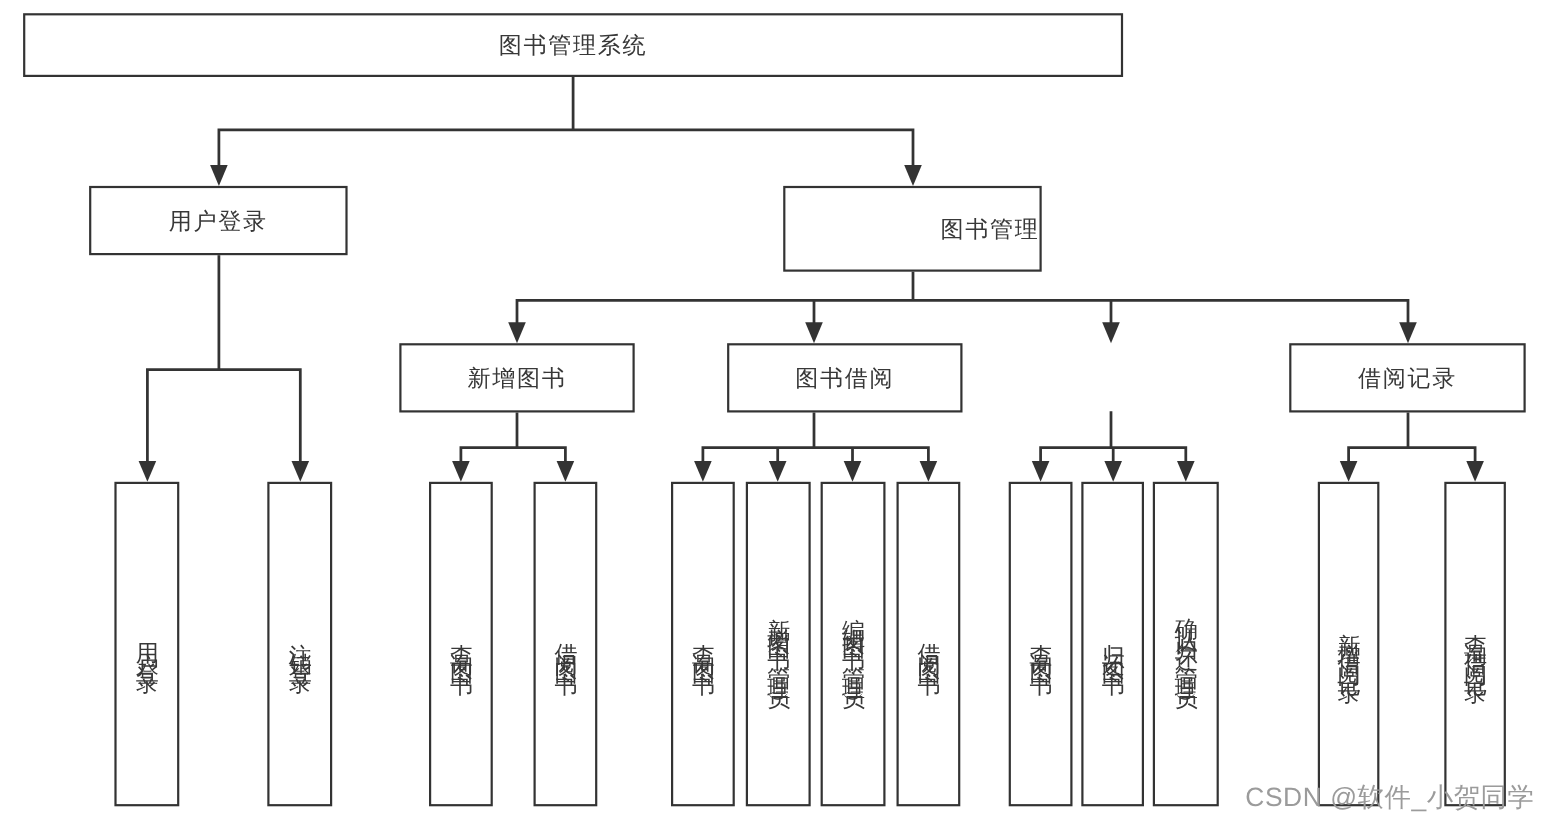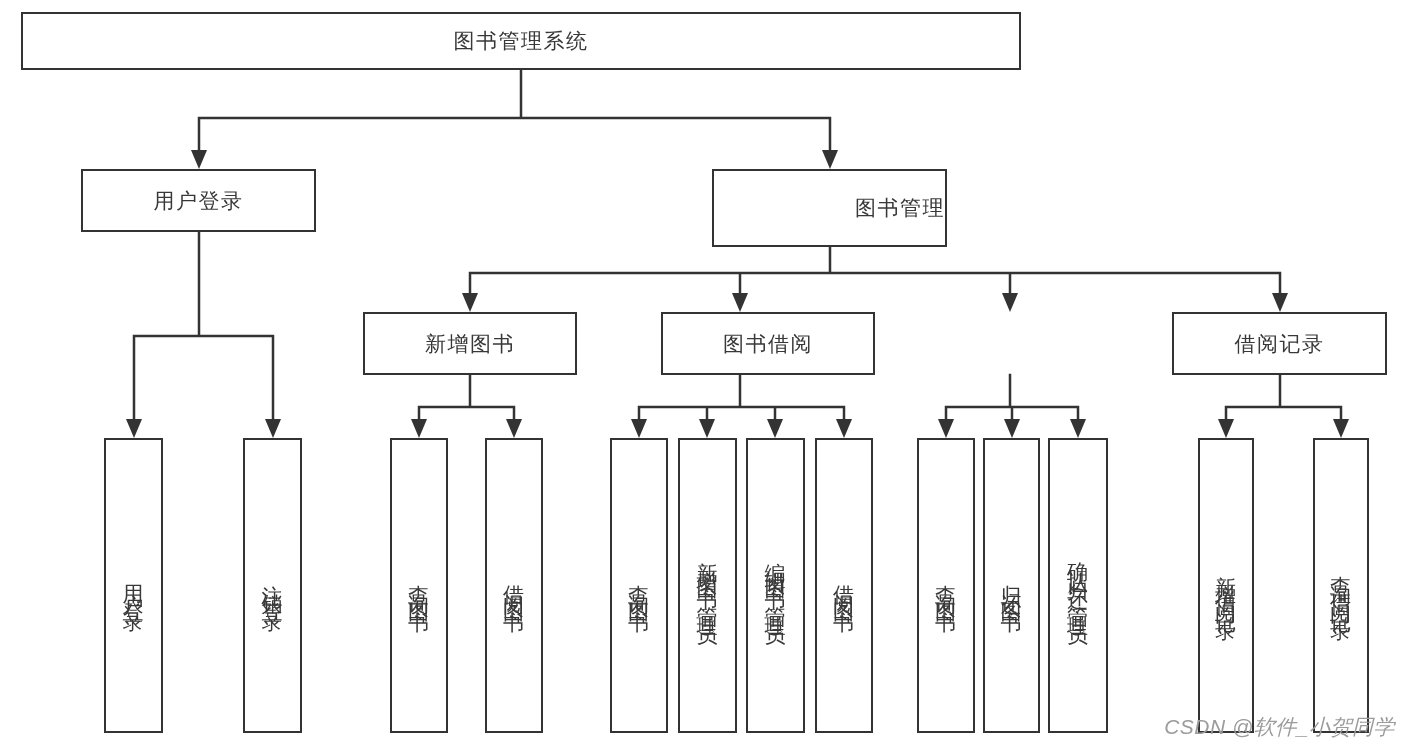--- a/index.html
+++ b/index.html
@@ -52,26 +52,25 @@
     text-orientation: mixed;
     font-size: 21px;
     letter-spacing: 9px;
     line-height: 1;
     white-space: nowrap;
   }
   .watermark {
     position: absolute;
     right: 10px;
     bottom: 6px;
-    font-size: 21px;
+    font-size: 24px;
     color: var(--wm);
     letter-spacing: 0.5px;
     white-space: nowrap;
     z-index: 5;
-    font-style: italic;
   }
 </style>
 </head>
 <body>
 
 <div class="stage">
 
   <svg class="connectors" viewBox="0 0 1405 747" xmlns="http://www.w3.org/2000/svg">
     <g>
       <path d="M521 70 V118 M199 152 V118 H830 V152"></path>

